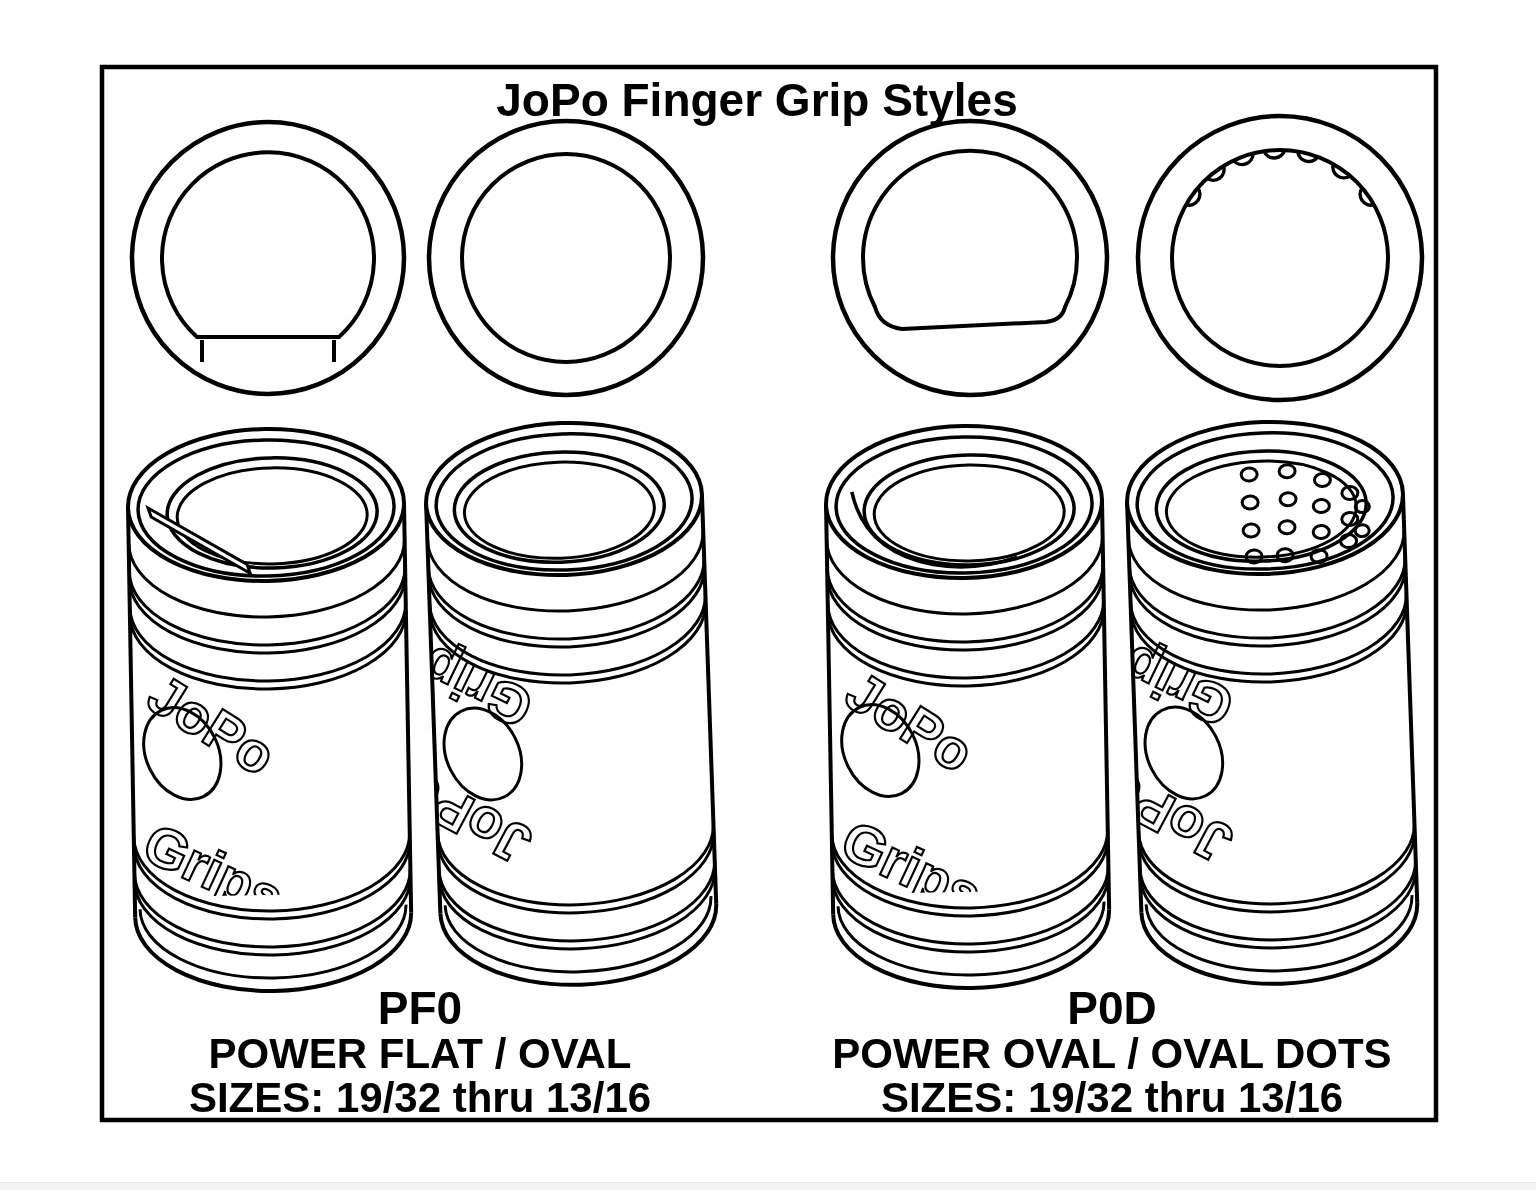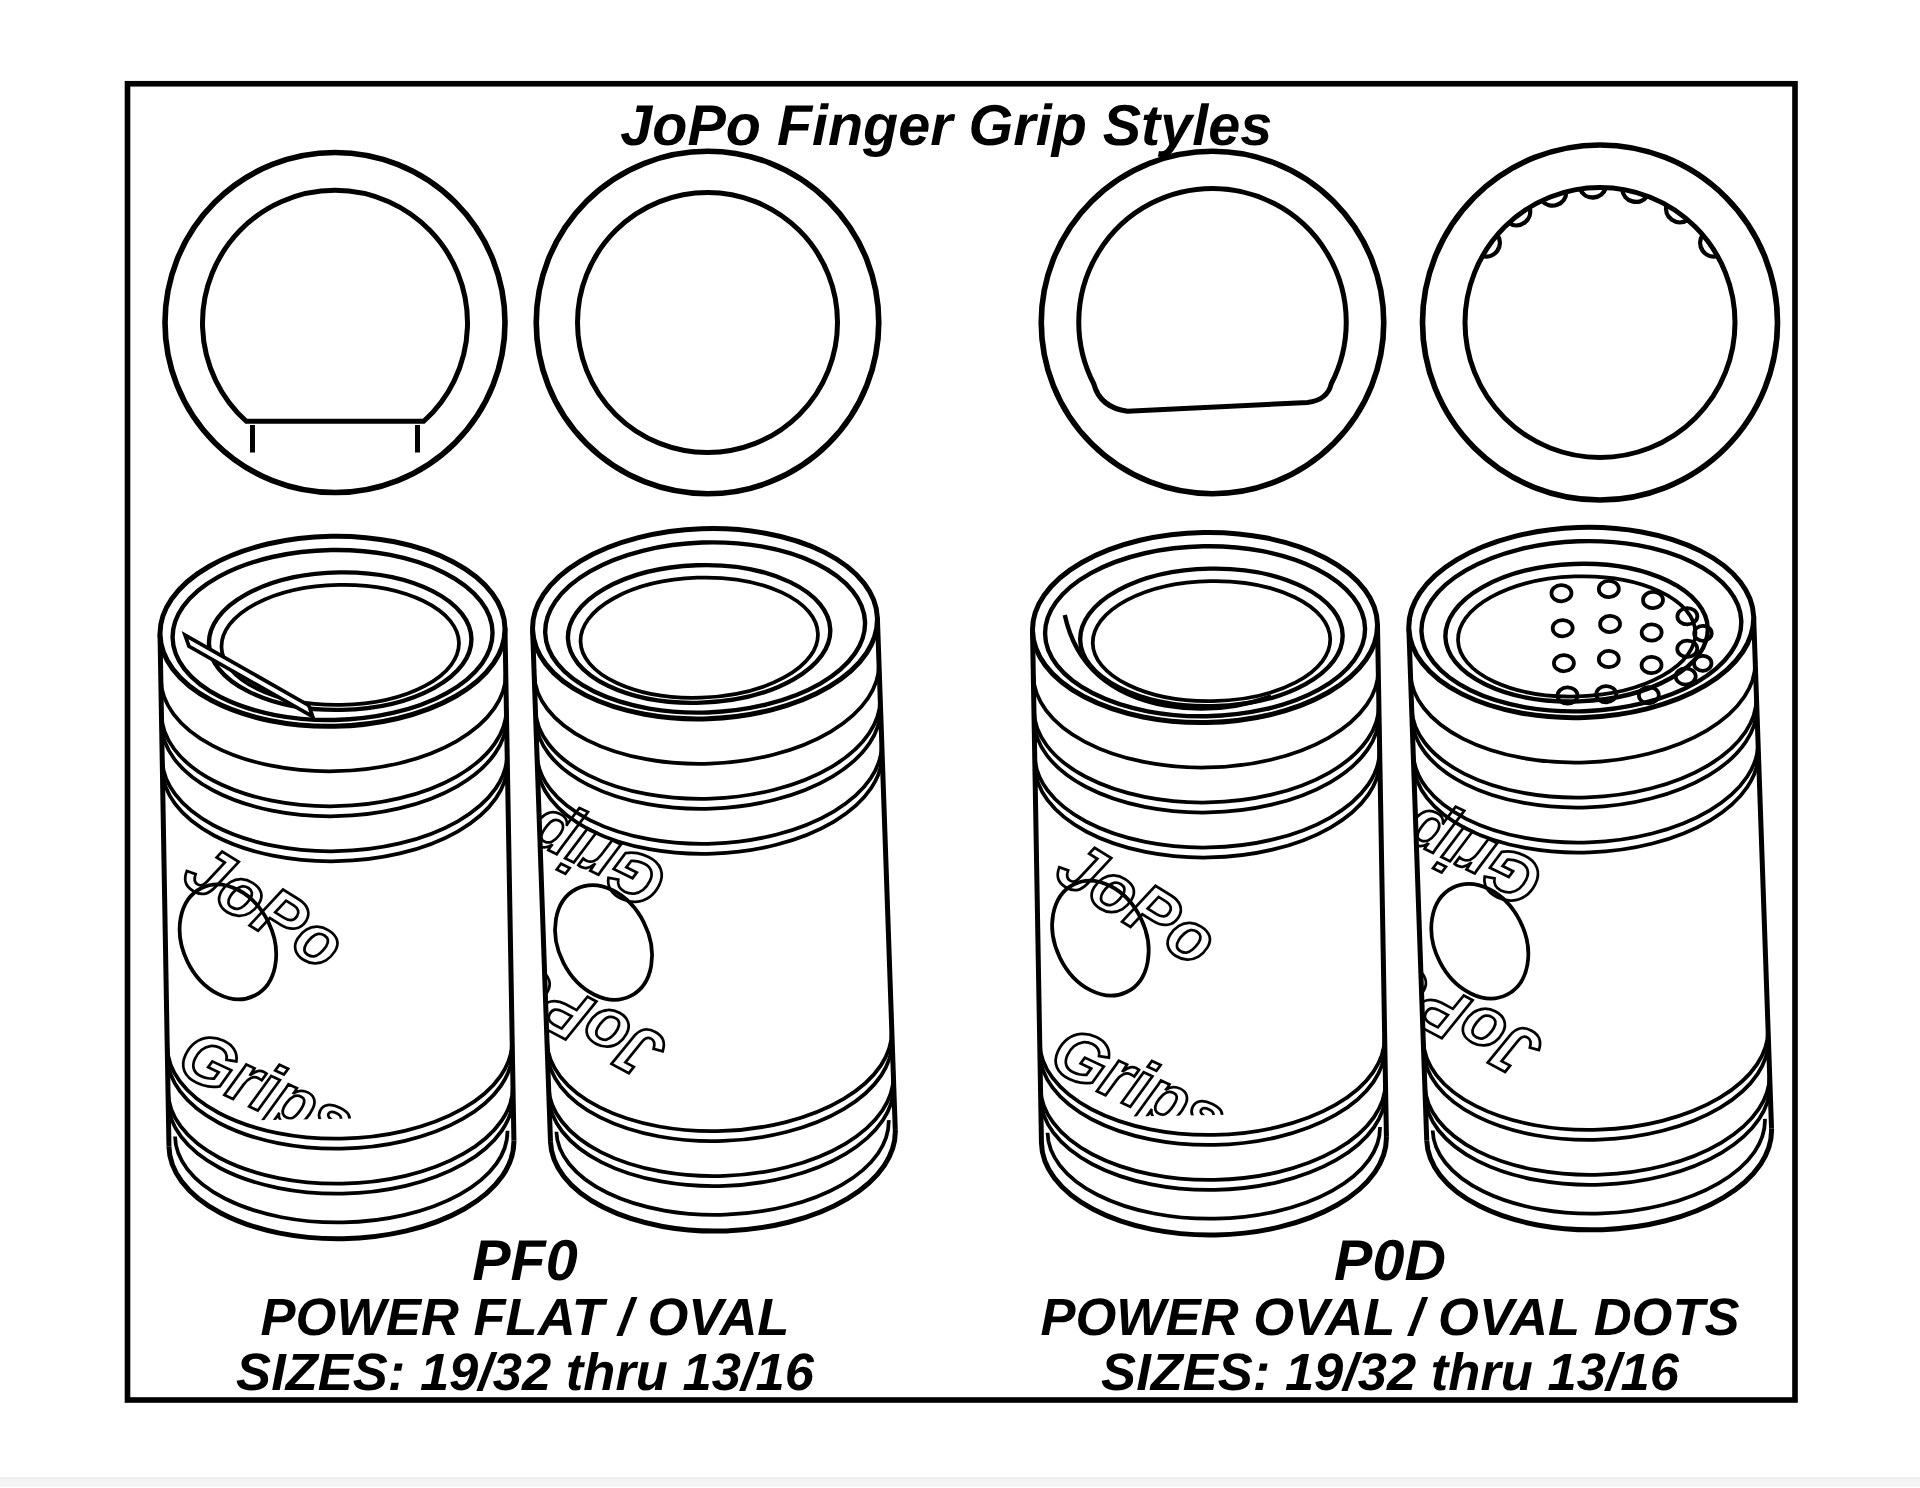--- a/index.html
+++ b/index.html
@@ -1,17 +1,17 @@
 <!DOCTYPE html>
 <html><head>
 <meta charset="utf-8">
 <style>
   html,body{margin:0;padding:0;background:#ffffff;}
   .page{position:relative;width:1536px;height:1190px;background:#ffffff;overflow:hidden;
-        font-family:"Liberation Sans", sans-serif;font-style:italic;}
+        font-family:"Liberation Sans", sans-serif;}
   svg text{font-family:"Liberation Sans", sans-serif;}
   .bottom-strip{position:absolute;left:0;bottom:0;width:1536px;height:7px;
                 background:#f4f4f4;border-top:1px solid #e7e7e7;}
 </style>
 </head>
 <body>
 
 <div class="page">
 
 <svg width="1536" height="1190" viewBox="0 0 1536 1190">

